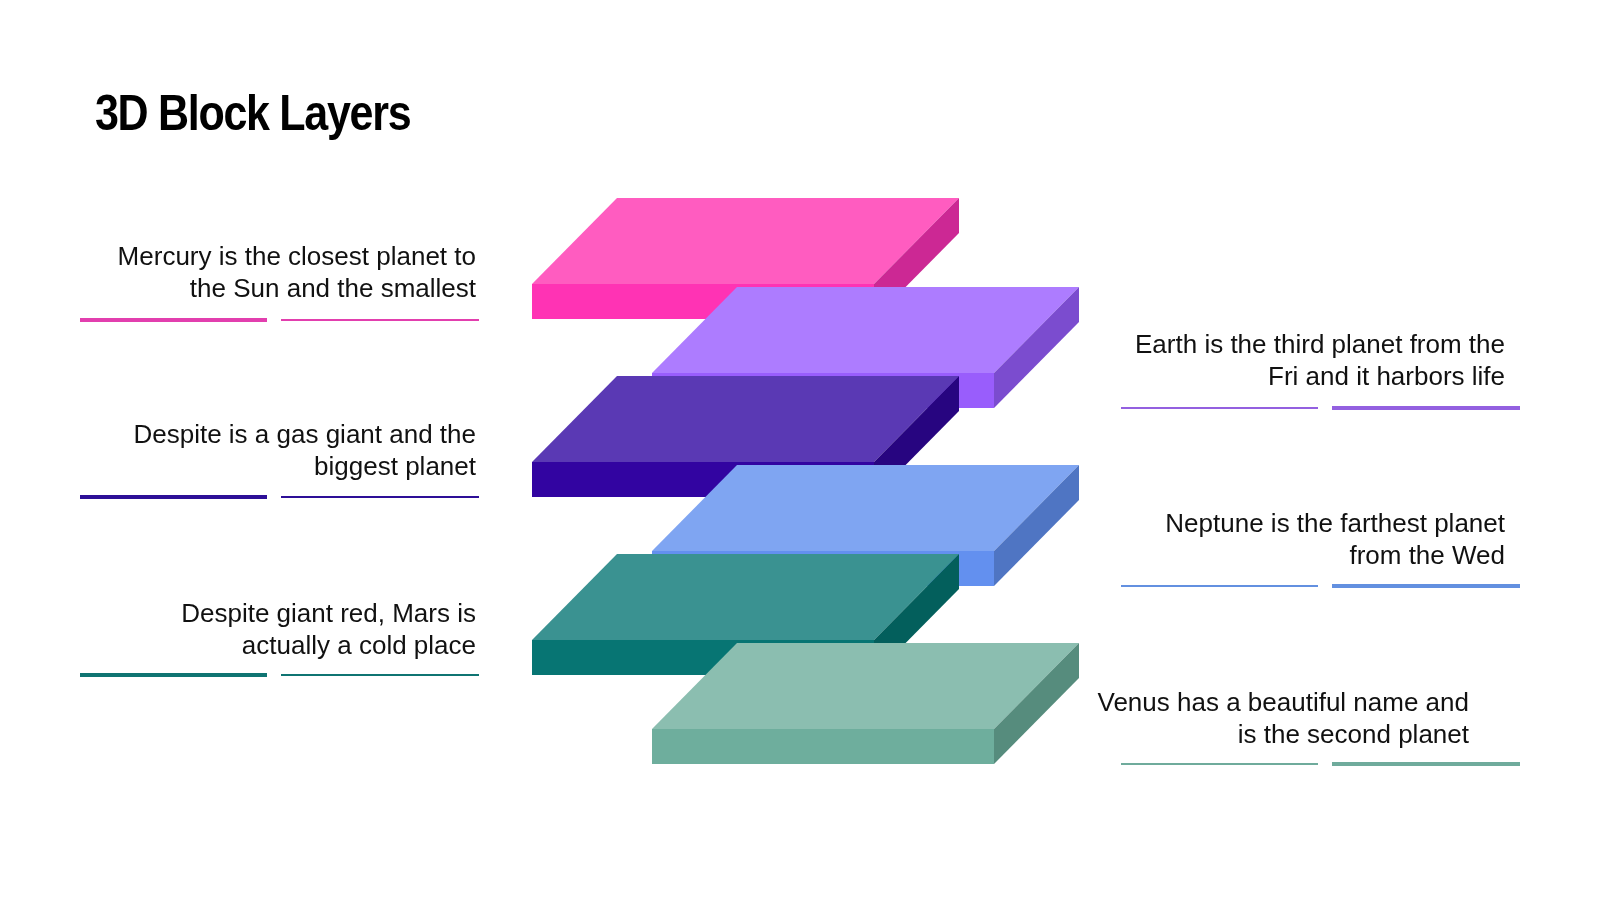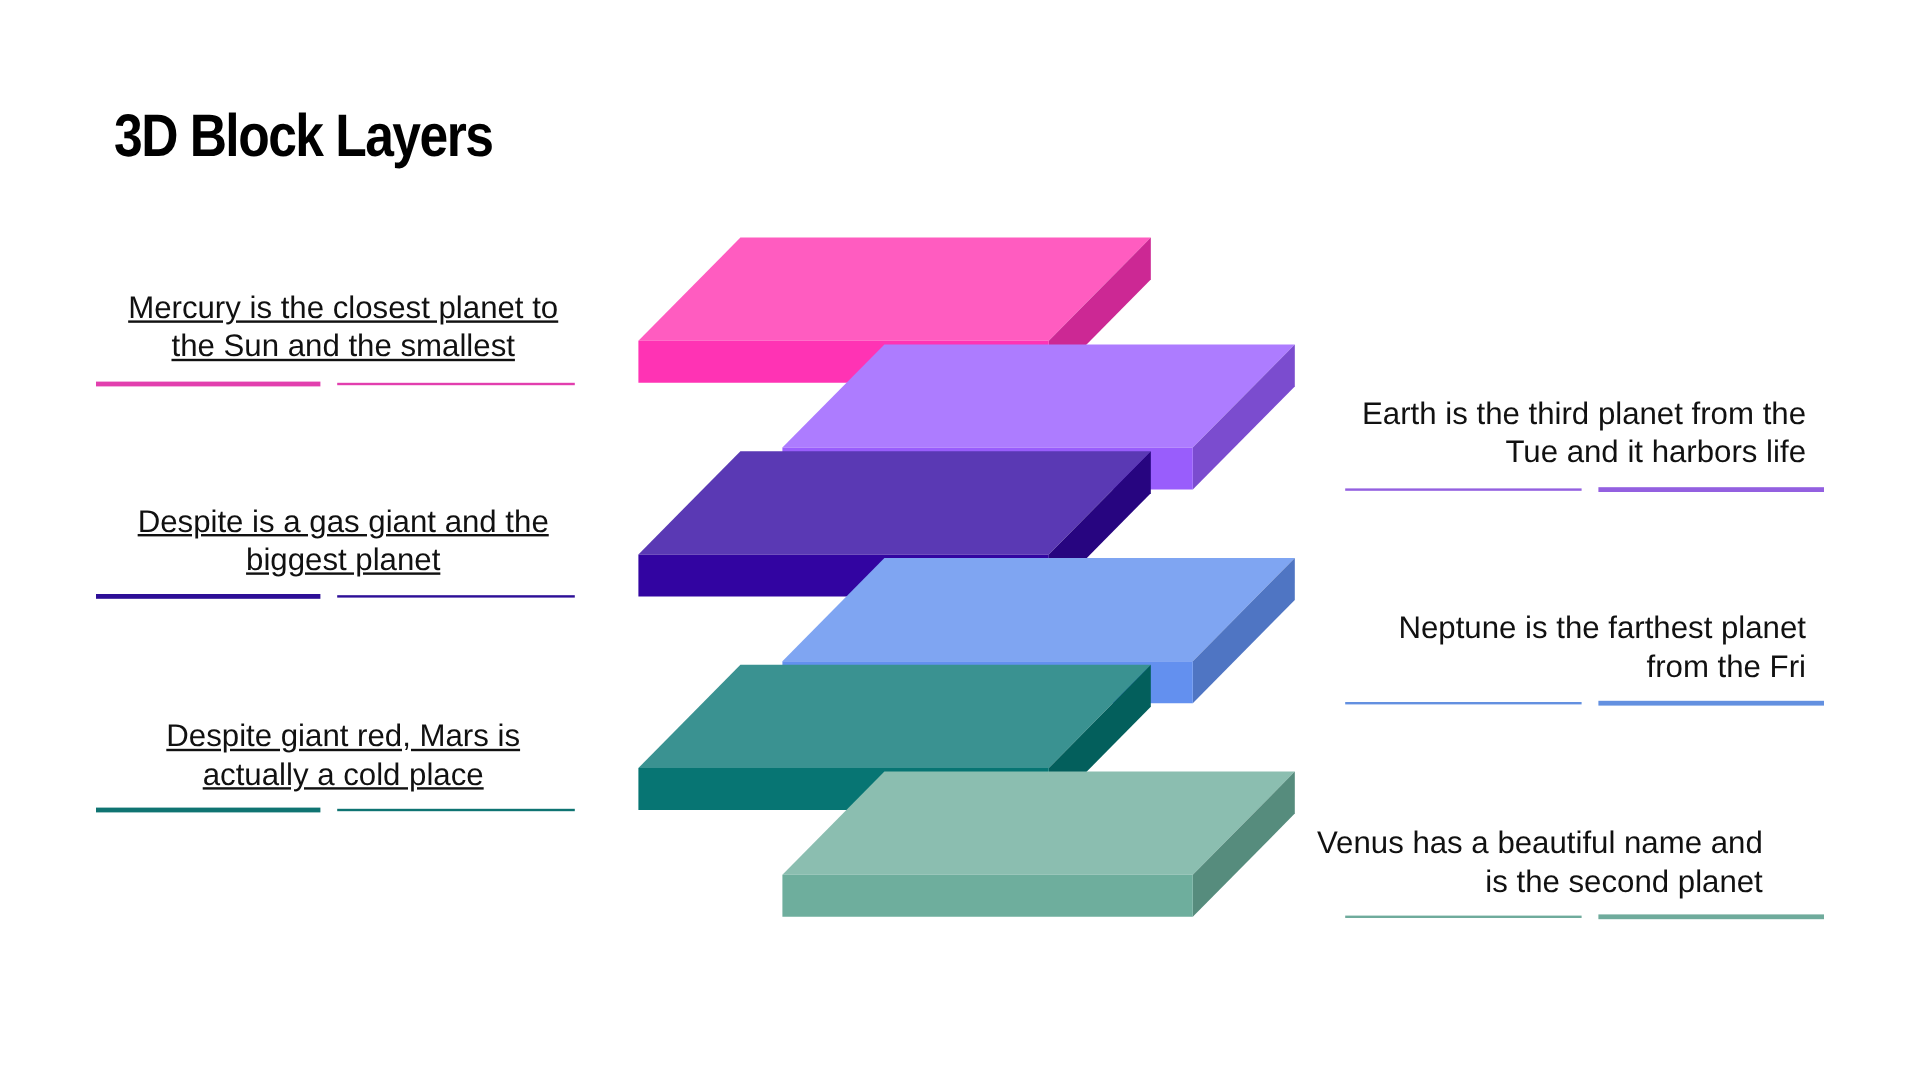--- a/index.html
+++ b/index.html
@@ -4,21 +4,21 @@
 <style>
   html, body { margin:0; padding:0; background:#ffffff; }
   body { width:1600px; height:900px; position:relative; overflow:hidden;
          font-family:"Liberation Sans", "DejaVu Sans", sans-serif; color:#111; }
   .title { position:absolute; left:95px; top:84px; margin:0;
            font-family:"Liberation Sans", sans-serif; font-weight:700;
            font-size:50px; letter-spacing:-1.5px; transform:scaleX(0.86);
            transform-origin:left top; color:#000; }
   .item { position:absolute; width:380px; }
   .item .text { font-size:26px; line-height:32px; color:#111; margin:0; }
-  .item.left .text { text-align:center;text-decoration:underline; }
+  .item.left .text { text-align:right; }
   .item.right .text { text-align:right; }
   .line { position:absolute; }
   svg.blocks { position:absolute; left:0; top:0; }
 </style>
 </head>
 <body>
 
 <h1 class="title">3D Block Layers</h1>
 
 <svg class="blocks" width="1600" height="900" viewBox="0 0 1600 900">
@@ -64,26 +64,26 @@
       <p class="text">Despite is a gas giant and the biggest planet</p>
     </div>
     <div class="line" style="background: rgb(45, 15, 151); height: 4px; left: 80px; width: 187px; top: 495px;"></div>
     <div class="line" style="background: rgb(45, 15, 151); height: 2px; left: 281px; width: 198px; top: 496px;"></div>
     <div class="item left" style="top: 597px; left: 96px;">
       <p class="text">Despite giant red, Mars is actually a cold place</p>
     </div>
     <div class="line" style="background: rgb(15, 116, 114); height: 4px; left: 80px; width: 187px; top: 673px;"></div>
     <div class="line" style="background: rgb(15, 116, 114); height: 2px; left: 281px; width: 198px; top: 674px;"></div>
     <div class="item right" style="top: 328px; left: 1125px;">
-      <p class="text">Earth is the third planet from the Tue and it harbors life</p>
+      <p class="text">Earth is the third planet from the Fri and it harbors life</p>
     </div>
     <div class="line" style="background: rgb(147, 96, 224); height: 4px; left: 1332px; width: 188px; top: 406px;"></div>
     <div class="line" style="background: rgb(147, 96, 224); height: 2px; left: 1121px; width: 197px; top: 407px;"></div>
     <div class="item right" style="top: 507px; left: 1125px;">
-      <p class="text">Neptune is the farthest planet from the Fri</p>
+      <p class="text">Neptune is the farthest planet from the Wed</p>
     </div>
     <div class="line" style="background: rgb(99, 144, 224); height: 4px; left: 1332px; width: 188px; top: 584px;"></div>
     <div class="line" style="background: rgb(99, 144, 224); height: 2px; left: 1121px; width: 197px; top: 585px;"></div>
     <div class="item right" style="top: 686px; left: 1089px;">
       <p class="text">Venus has a beautiful name and is the second planet</p>
     </div>
     <div class="line" style="background: rgb(111, 171, 156); height: 4px; left: 1332px; width: 188px; top: 762px;"></div>
     <div class="line" style="background: rgb(111, 171, 156); height: 2px; left: 1121px; width: 197px; top: 763px;"></div>
   </div>
 

